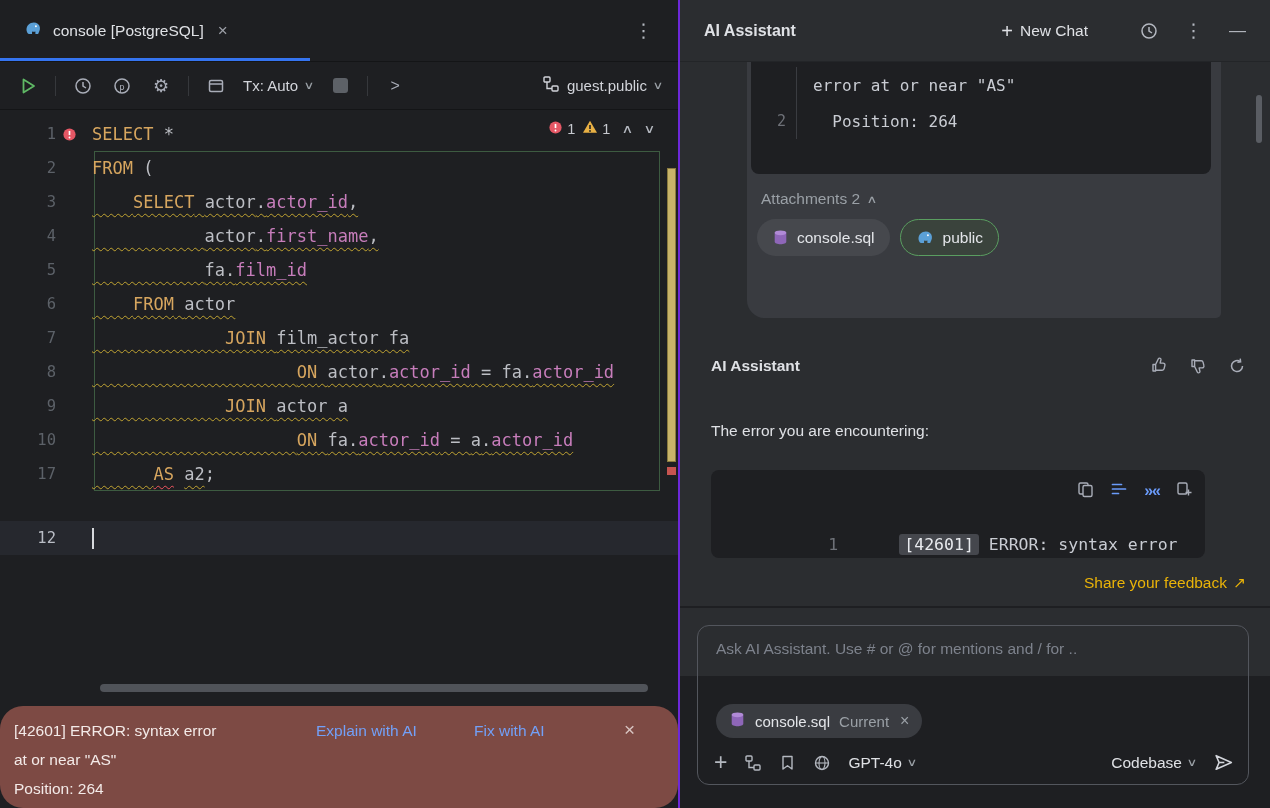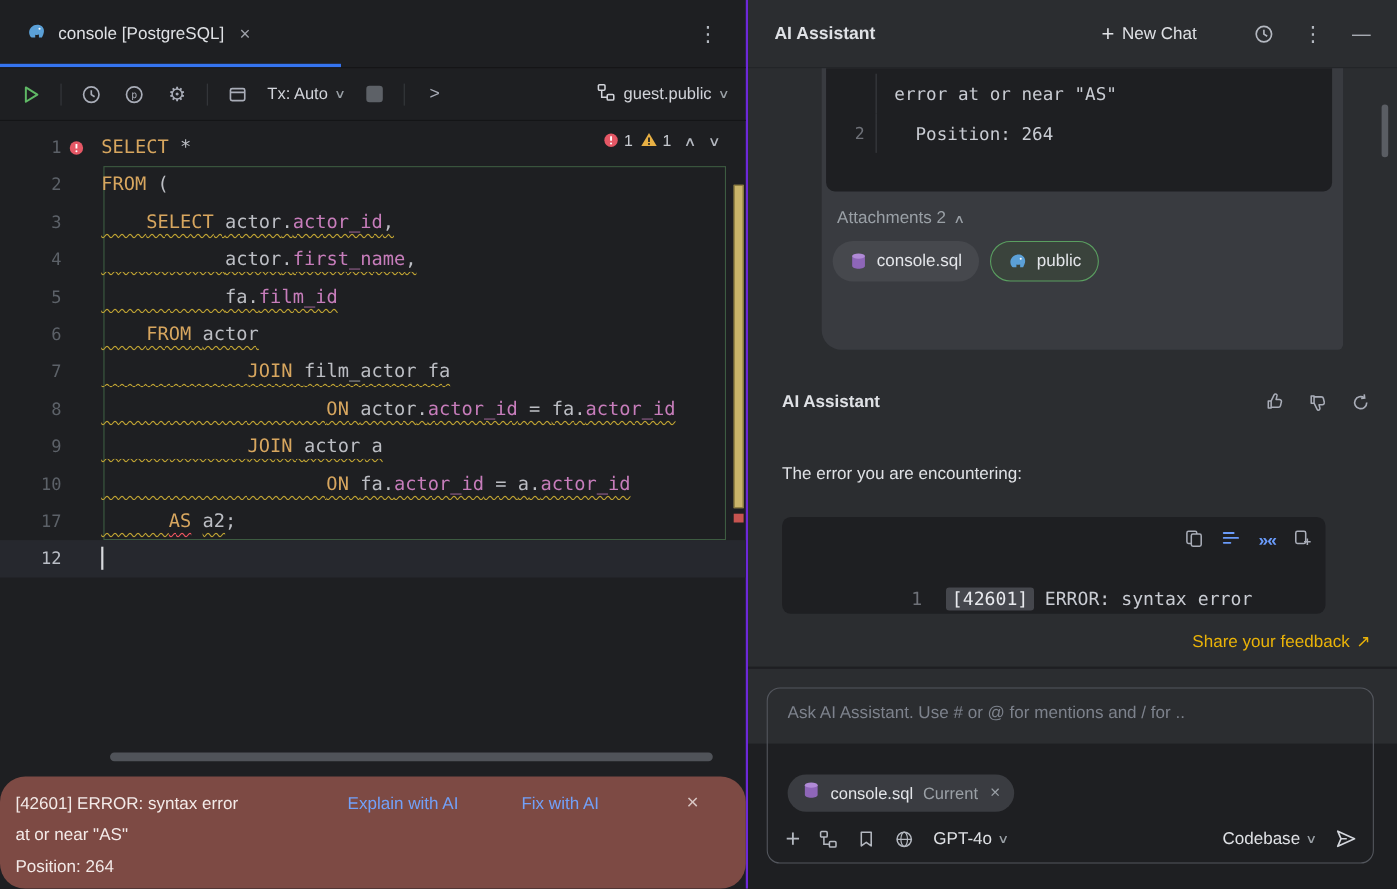--- a/index.html
+++ b/index.html
@@ -28,21 +28,21 @@
   .tb-txt{display:inline-flex;align-items:center;gap:7px;color:#d2d4da;font-size:15px;}
   .chev{font-size:11px;color:#9aa0a6;transform:scaleX(1.35);}
   .stopsq{display:inline-block;width:15px;height:15px;background:#5d6167;border-radius:3px;}
   .next{font-size:16px;color:#a9adb8;}
   .gear{font-size:18px;}
   .spacer{flex:1;}
 
   .editor{position:relative;flex:1;overflow:hidden;}
   .lines{position:relative;z-index:1;padding-top:7px;}
   .ed-line{display:flex;height:34px;align-items:center;}
-  .ed-line.cur{background:#26282e;}
+  .ed-line.cur{background:#26282e;margin-top:30px;}
   .ed-gutter{width:92px;flex:none;display:flex;align-items:center;justify-content:flex-end;gap:6px;padding-right:12px;}
   .ed-num{width:30px;text-align:right;font:15.5px "DejaVu Sans Mono",monospace;color:#5c6168;}
   .ed-line.cur .ed-num{color:#b9bdc5;}
   .ed-gicon{width:18px;height:16px;display:inline-flex;align-items:center;}
   .ed-code{white-space:pre;font:17px/34px "DejaVu Sans Mono",monospace;color:var(--code);}
   .kw{color:var(--kw);} .id{color:var(--ident);} .plain{color:var(--code);}
   .warn{text-decoration:underline wavy #c0a332 1px;text-underline-offset:5px;}
   .err{text-decoration:underline wavy #f0545f 1px;text-underline-offset:5px;}
   .caret{display:inline-block;width:2px;height:21px;background:#d7d9dd;vertical-align:-5px;}
   .stmt-frame{position:absolute;left:94px;top:41px;width:566px;height:340px;border:1px solid rgba(92,152,96,.5);z-index:0;}
@@ -86,21 +86,21 @@
   .ans-head{position:absolute;top:294px;left:31px;right:24px;display:flex;align-items:center;}
   .ans-title{font-size:15.5px;font-weight:700;color:var(--text);margin-right:auto;}
   .ricon{display:inline-flex;color:#a9adb8;margin-left:20px;}
   .ans-msg{position:absolute;top:360px;left:31px;font-size:15.5px;color:var(--text);}
   .acode{position:absolute;top:408px;left:31px;width:494px;height:88px;background:var(--bg-code);border-radius:8px;}
   .acode-icons{position:absolute;top:10px;right:12px;display:flex;align-items:center;gap:16px;color:#a9adb8;}
   .acode-icons .blue{color:#6a9bfa;}
   .collapse{font-size:16px;font-weight:700;letter-spacing:-1px;}
   .acode-line{position:absolute;left:18px;top:46px;font:16.5px "DejaVu Sans Mono",monospace;color:#c9ccd3;white-space:pre;}
   .anum{color:#6e7178;margin-right:22px;}
-  .sel{background:#45474d;border-radius:3px;padding:1px 5px;color:#e8eaee;}
+  .sel{background:#45474d;border-radius:3px;padding:1px 5px;color:#e8eaee;margin-left:39px;}
   .feedback{position:absolute;top:512px;right:24px;display:flex;align-items:center;gap:6px;color:#eab308;font-size:15.5px;cursor:pointer;}
   .chat-thumb{position:absolute;right:8px;top:33px;width:6px;height:48px;background:#5a5d63;border-radius:3px;}
 
   .input-box{position:absolute;top:625px;left:17px;width:552px;height:160px;border:1px solid #53565d;border-radius:12px;}
   .ph{margin:14px 18px 0;font-size:15.5px;color:#7d828c;white-space:nowrap;overflow:hidden;}
   .ichip{position:absolute;top:78px;left:18px;height:34px;display:inline-flex;align-items:center;gap:9px;padding:0 13px;border-radius:17px;background:#3a3c41;}
   .ichip-lb{font-size:15px;color:#e3e5e9;}
   .ichip-cur{font-size:15px;color:#9aa0a6;}
   .ichip-x{font-size:16px;color:#9aa0a6;margin-left:2px;}
   .input-toolbar{position:absolute;left:16px;right:14px;bottom:10px;display:flex;align-items:center;gap:17px;}

